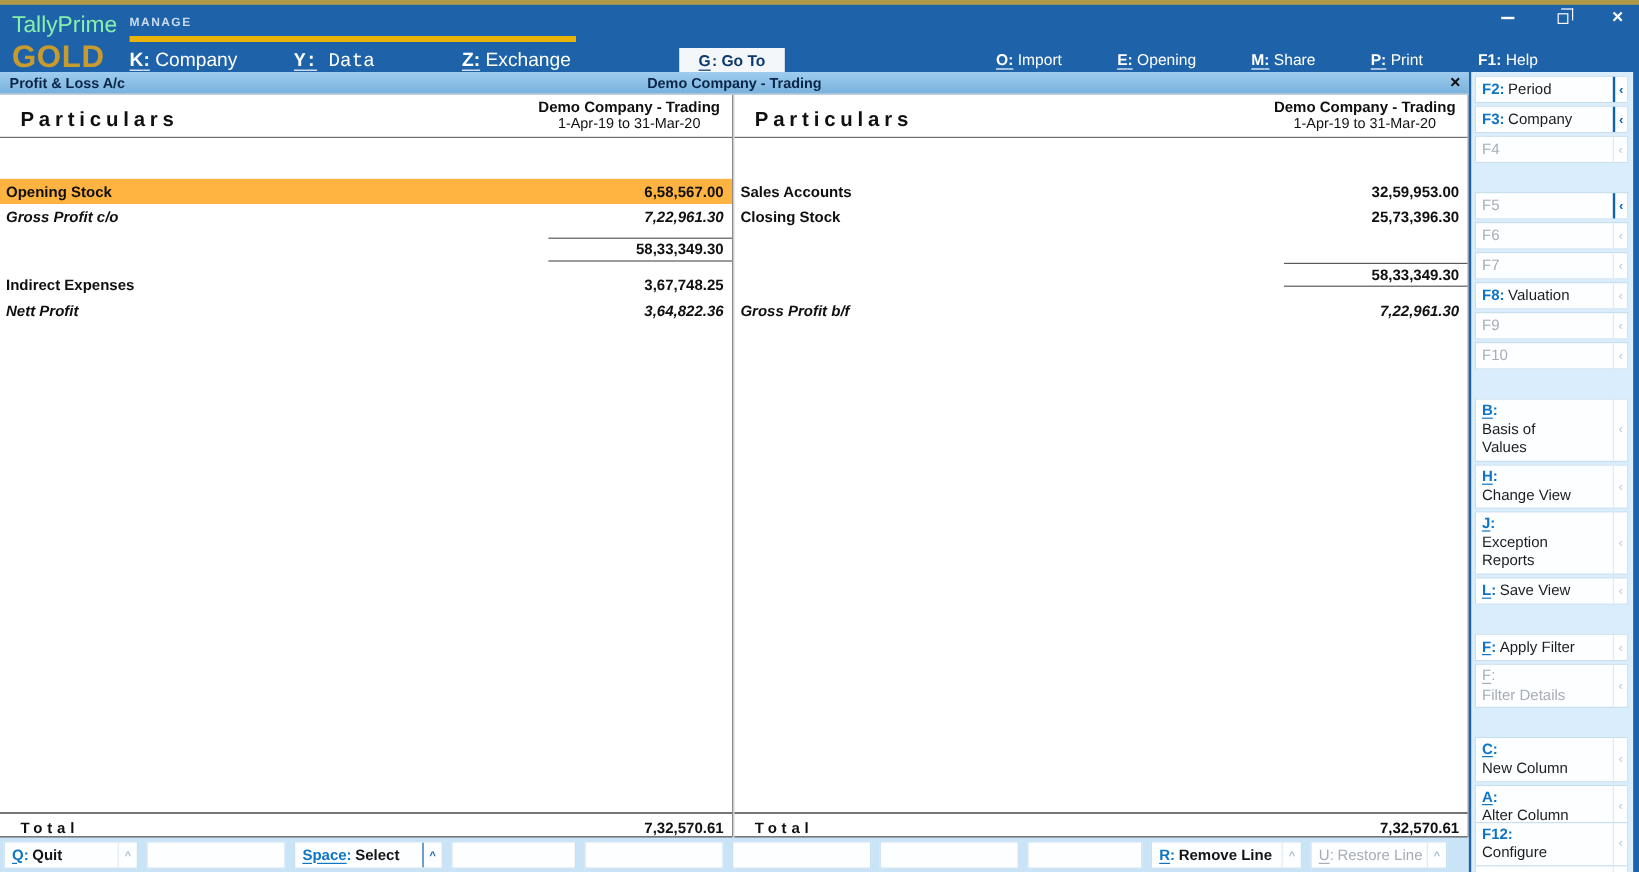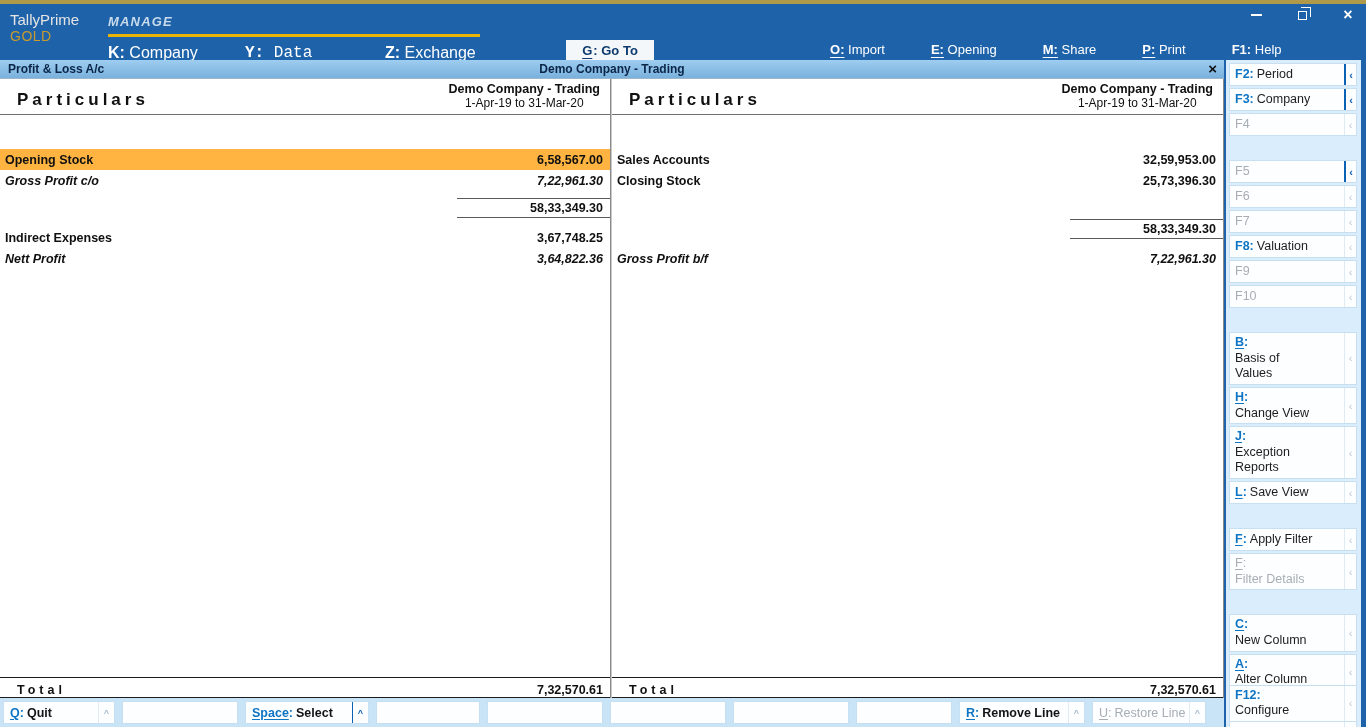--- a/index.html
+++ b/index.html
@@ -4,25 +4,25 @@
 <style>
   * { margin:0; padding:0; box-sizing:border-box; }
   html,body { background:#e8e8e8; }
   body { font-family:"Liberation Sans", sans-serif; }
   .app { position:relative; width:1366px; height:727px; background:#fff; overflow:hidden; }
 
   
   .topbar { position:absolute; top:0; left:0; width:1366px; height:60px;
             background:var(--topbar-blue,#1e62a9); border-top:4px solid var(--gold-accent,#b09a4a); color:#fff; }
   .logo { position:absolute; left:10px; top:7px; line-height:1.15; }
-  .logo-name { color:#e5e5e5; font-size:15px; }
-  .logo-edition { color:var(--edition-gold,#c89b2e); font-size:14px; font-weight:normal; letter-spacing:.5px; }
+  .logo-name { color:#86efac; font-size:19px; }
+  .logo-edition { color:var(--edition-gold,#c89b2e); font-size:26px; font-weight:bold; letter-spacing:.5px; }
   .manage-block { position:absolute; left:108px; top:10px; width:372px; }
-  .manage-label { font-size:13px; font-weight:bold; letter-spacing:1.2px; color:#c9dbec;
-                  padding-bottom:5px; border-bottom:3px solid #eab308;font-style:italic; }
+  .manage-label { font-size:10px; font-weight:bold; letter-spacing:1.2px; color:#c9dbec;
+                  padding-bottom:5px; border-bottom:5px solid #eab308; }
   .manage-menus { display:flex; margin-top:7px; font-size:16px; }
   .manage-menus .menu-item:nth-child(1){ width:137px; }
   .manage-menus .menu-item:nth-child(2){ width:140px;font-family:Liberation Mono, monospace; }
   .menu-item { white-space:nowrap; cursor:default; }
   .mkey { font-weight:bold; }
   .uline .mkey { text-decoration:underline; text-underline-offset:3px; }
   .goto-btn { position:absolute; left:566px; top:36px; width:88px; height:21px;
               background:#f4f7fa; color:#0d3a6e; font-size:13px; font-weight:bold;
               display:flex; align-items:center; justify-content:center; }
   .goto-btn .gkey { text-decoration:underline; text-underline-offset:3px; margin-right:1px; }

